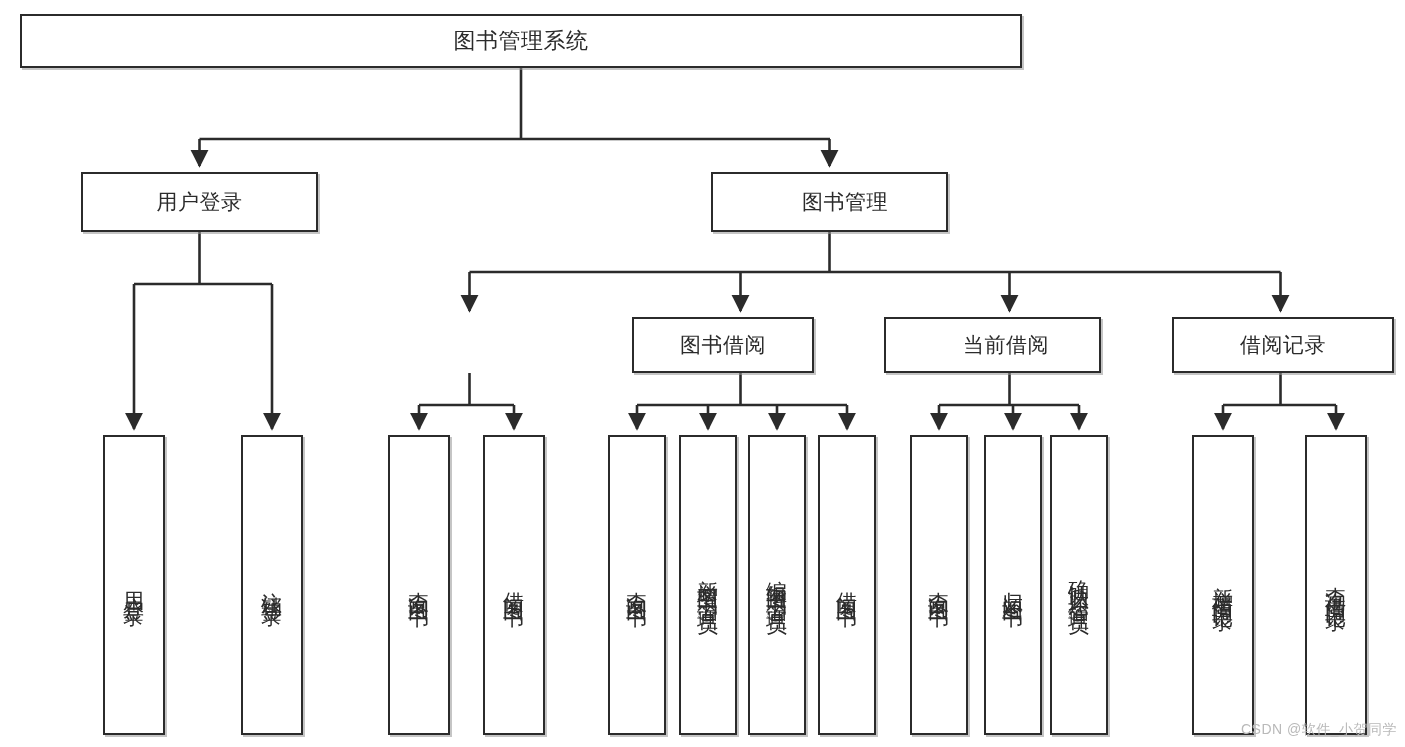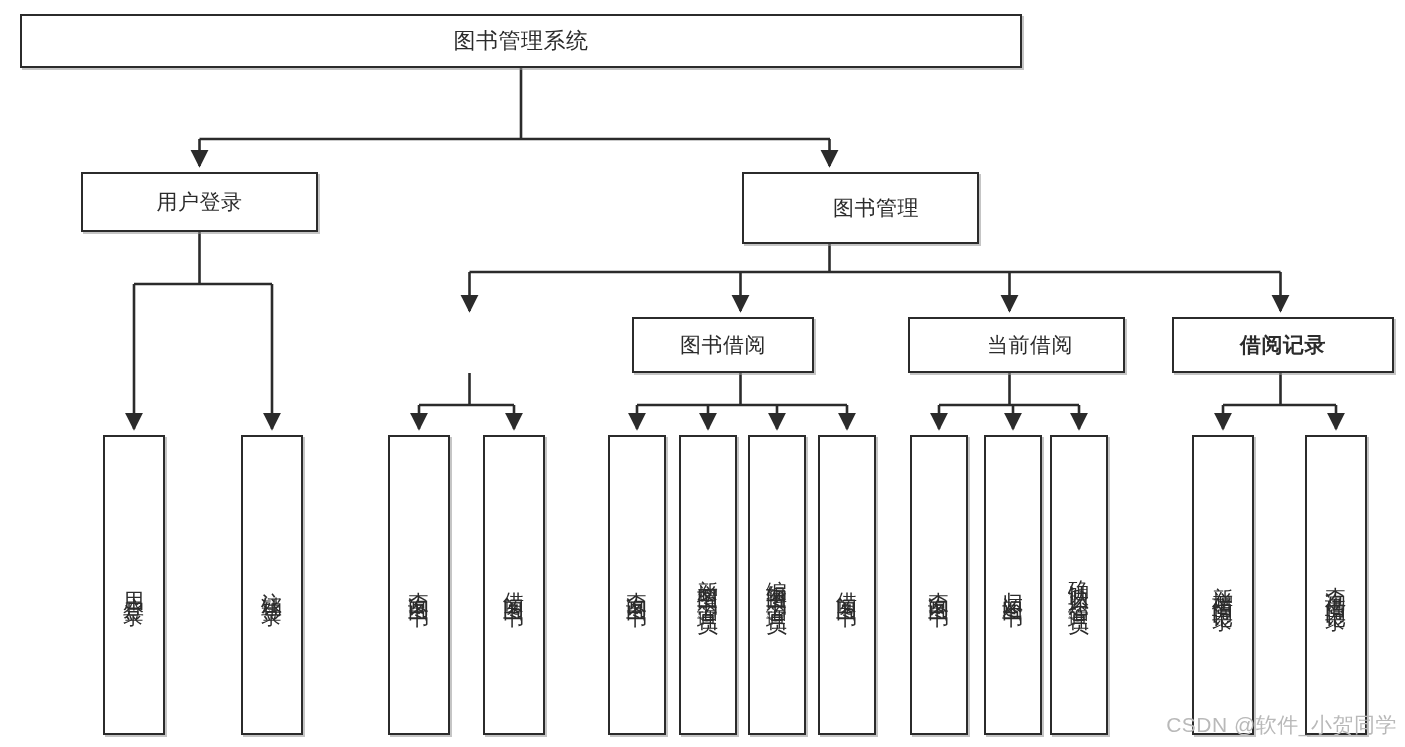--- a/index.html
+++ b/index.html
@@ -62,21 +62,21 @@
     font-size: 21px;
     letter-spacing: 5px;
     line-height: 1;
     white-space: nowrap;
     max-height: 100%;
   }
   #watermark {
     position: absolute;
     right: 8px;
     bottom: 8px;
-    font-size: 21px;
+    font-size: 14px;
     color: #b9b9b9;
     letter-spacing: 0.5px;
     z-index: 5;
     white-space: nowrap;
     font-family: "Liberation Sans", "DejaVu Sans", sans-serif;
   }
 </style>
 </head>
 <body>
 
@@ -132,31 +132,31 @@
     </g>
   </svg>
 
   <div class="node horiz title" id="node-root" style="left: 20px; top: 14px; width: 1002px; height: 54px;">
     <span class="lbl">图书管理系统</span>
   </div>
 
   <div class="node horiz" id="node-l2-0" style="left: 81px; top: 172px; width: 237px; height: 60px;">
     <span class="lbl">用户登录</span>
   </div>
-  <div class="node horiz" id="node-l2-1" style="left: 742px; top: 172px; width: 237px; height: 72px; padding-left: 31px;">
+  <div class="node horiz" id="node-l2-1" style="left: 711px; top: 172px; width: 237px; height: 60px; padding-left: 31px;">
     <span class="lbl">图书管理</span>
   </div>
 
   <div class="node horiz" id="node-l3-1" style="left: 632px; top: 317px; width: 182px; height: 56px;">
     <span class="lbl">图书借阅</span>
   </div>
-  <div class="node horiz" id="node-l3-2" style="left: 908px; top: 317px; width: 217px; height: 56px; padding-left: 27px;">
+  <div class="node horiz" id="node-l3-2" style="left: 884px; top: 317px; width: 217px; height: 56px; padding-left: 27px;">
     <span class="lbl">当前借阅</span>
   </div>
-  <div class="node horiz" id="node-l3-3" style="left: 1172px; top: 317px; width: 222px; height: 56px; font-weight: bold;">
+  <div class="node horiz" id="node-l3-3" style="left: 1172px; top: 317px; width: 222px; height: 56px;">
     <span class="lbl">借阅记录</span>
   </div>
 
   <div class="node vert" id="node-leaf-0" style="left: 103px; top: 435px; width: 62px; height: 300px;">
     <span class="lbl">用户登录</span>
   </div>
   <div class="node vert" id="node-leaf-1" style="left: 241px; top: 435px; width: 62px; height: 300px;">
     <span class="lbl">注销登录</span>
   </div>
   <div class="node vert" id="node-leaf-2" style="left: 388px; top: 435px; width: 62px; height: 300px;">

